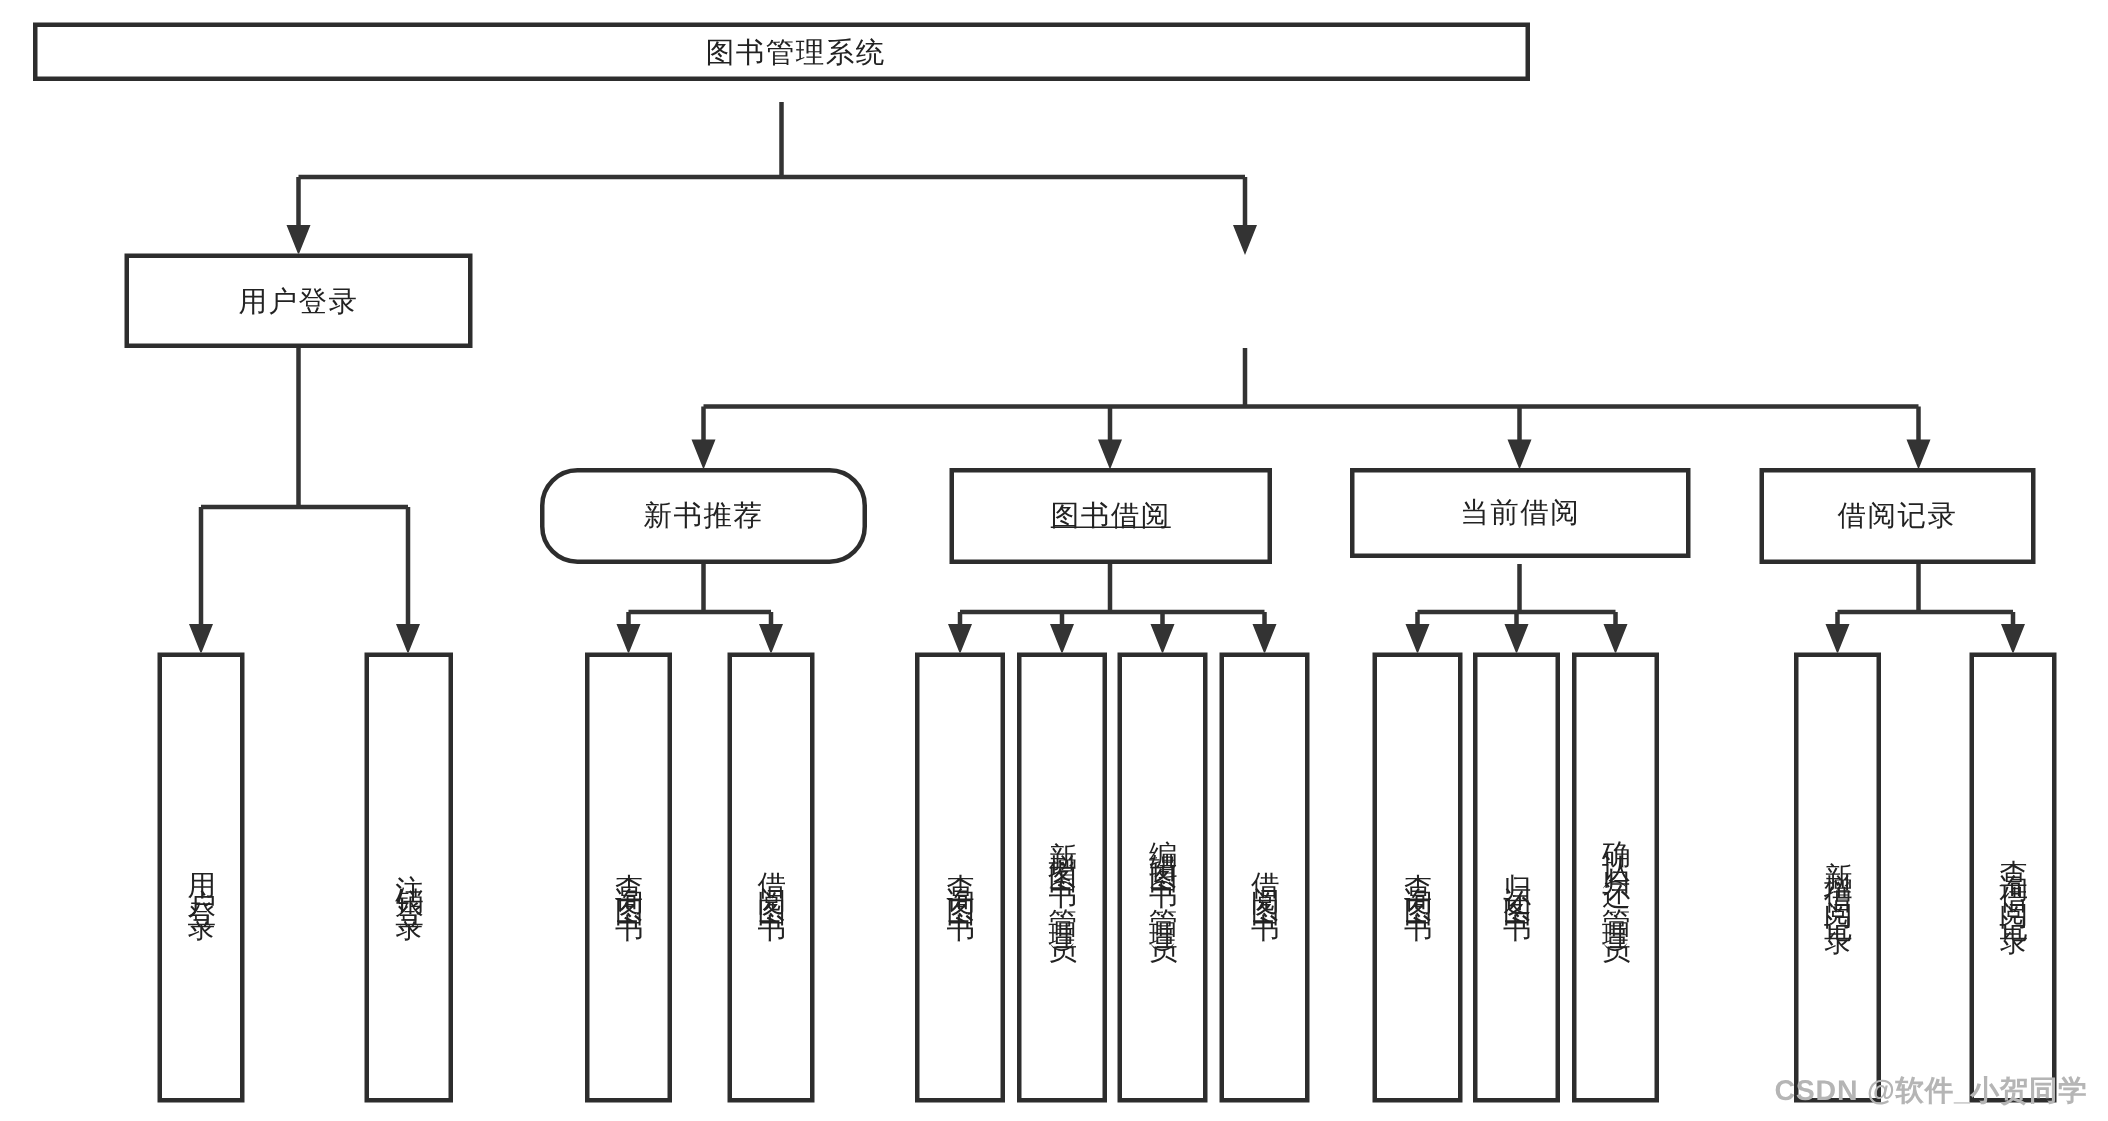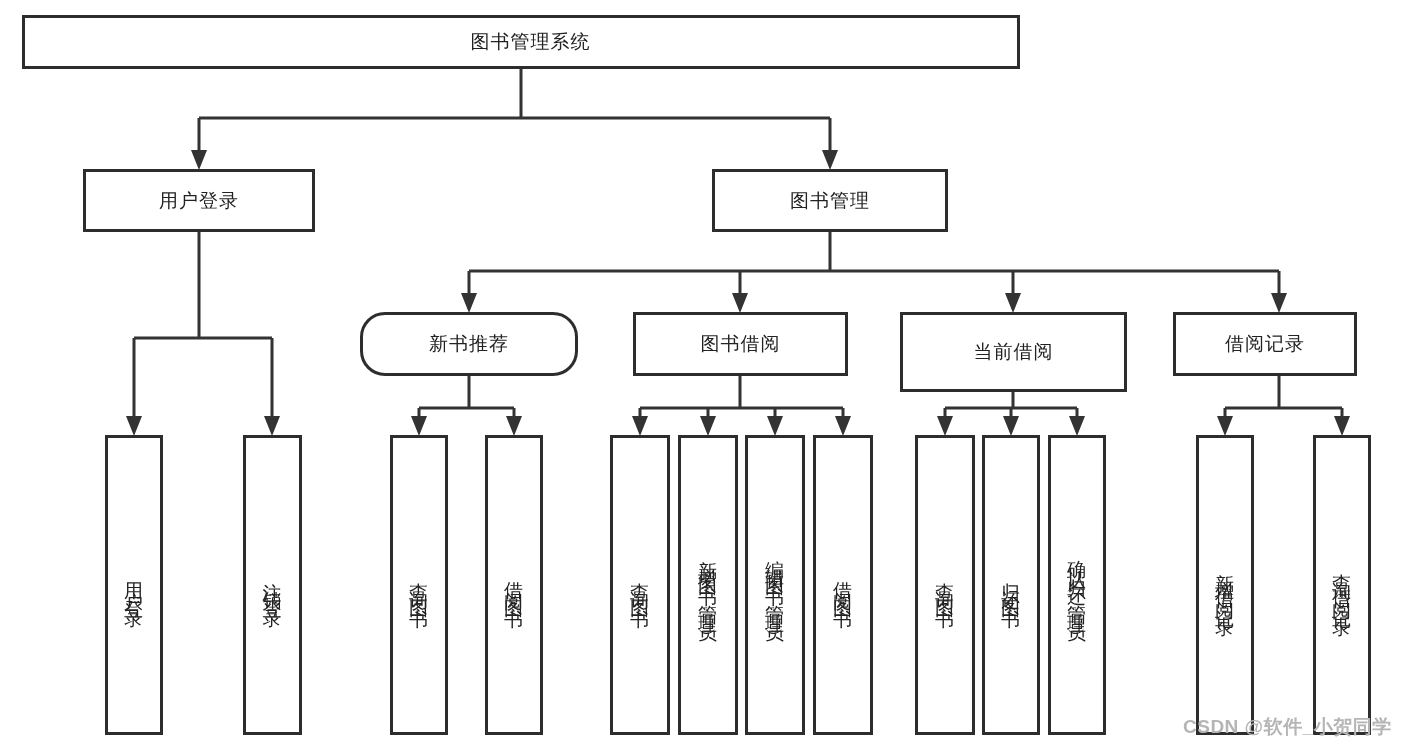--- a/index.html
+++ b/index.html
@@ -82,28 +82,27 @@
          M700 416 H716 L708 436 Z
          M767 416 H783 L775 436 Z
          M835 416 H851 L843 436 Z
          M937 416 H953 L945 436 Z
          M1003 416 H1019 L1011 436 Z
          M1069 416 H1085 L1077 436 Z
          M1217 416 H1233 L1225 436 Z
          M1334 416 H1350 L1342 436 Z"></path>
   </svg>
 
-  <div class="node" style="left:22px; top:15px; width:998px; height:54px;padding-left:19px;">图书管理系统</div>
+  <div class="node" style="left:22px; top:15px; width:998px; height:39px;padding-left:19px;">图书管理系统</div>
 
   <div class="node" style="left:83px; top:169px; width:232px; height:63px;">用户登录</div>
-  <div class="node" style="left:712px; top:169px; width:236px; height:63px;">图书管理</div>
 
   <div class="node" style="left:360px; top:312px; width:218px; height:64px;border-radius:25px;">新书推荐</div>
-  <div class="node" style="left:633px; top:312px; width:215px; height:64px;">图书借阅</div>
-  <div class="node" style="left:900px; top:312px; width:227px; height:80px;">当前借阅</div>
+  <div class="node" style="left:633px; top:312px; width:215px; height:64px;text-decoration:underline;">图书借阅</div>
+  <div class="node" style="left:900px; top:312px; width:227px; height:60px;">当前借阅</div>
   <div class="node" style="left:1173px; top:312px; width:184px; height:64px;">借阅记录</div>
 
   <div class="node leaf" style="left:105px; top:435px; width:58px; height:300px;">用户登录</div>
   <div class="node leaf" style="left:243px; top:435px; width:59px; height:300px;">注销登录</div>
 
   <div class="node leaf" style="left:390px; top:435px; width:58px; height:300px;">查询图书</div>
   <div class="node leaf" style="left:485px; top:435px; width:58px; height:300px;">借阅图书</div>
 
   <div class="node leaf" style="left:610px; top:435px; width:60px; height:300px;">查询图书</div>
   <div class="node leaf" style="left:678px; top:435px; width:60px; height:300px;">新增图书（管理员）</div>

